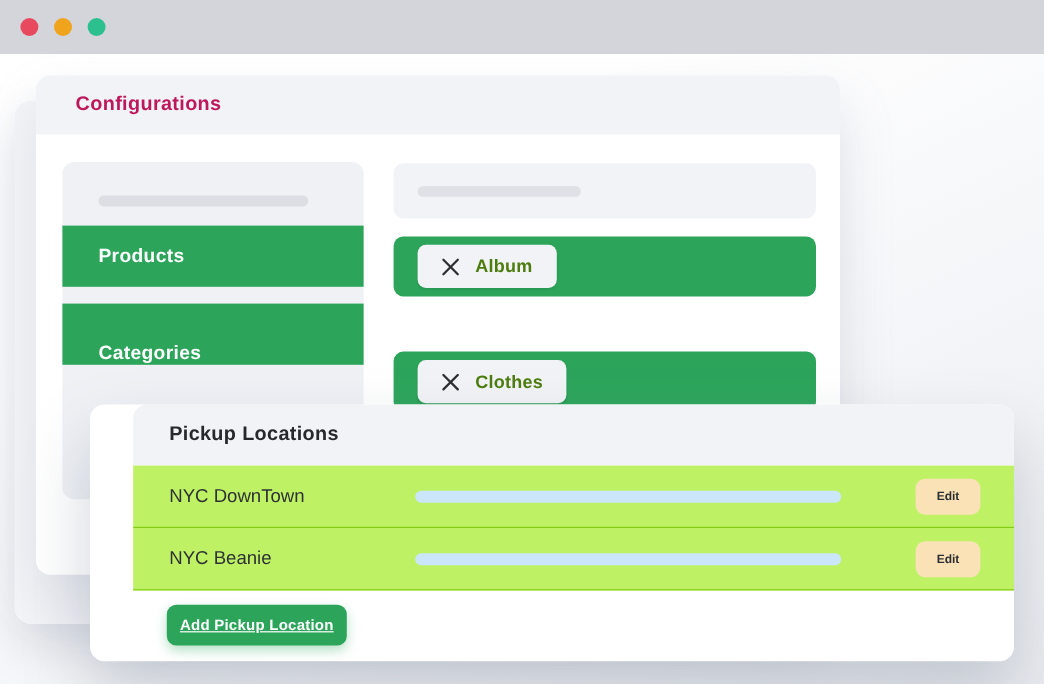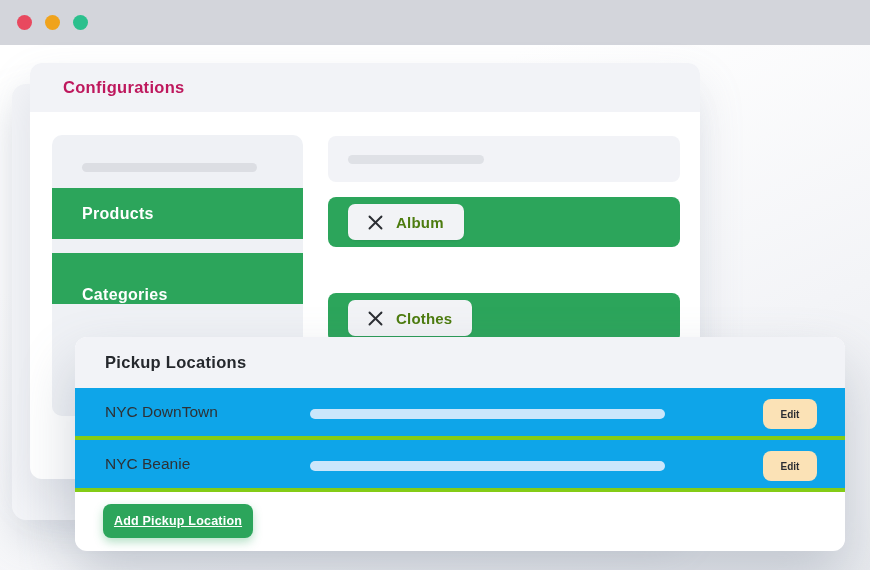--- a/index.html
+++ b/index.html
@@ -79,29 +79,30 @@
     font-size: 15px; font-weight: 700; color: #4d7c0f; letter-spacing: .2px;
     cursor: pointer; box-shadow: 0 1px 2px rgba(0,0,0,.08);
   }
   .x-icon { width: 15px; height: 15px; display: block; cursor: pointer; }
 
   
   .pickup-card {
     position: absolute; left: 75px; top: 337px; width: 770px; height: 214px;
     background: #ffffff; border-radius: 12px;
     box-shadow: 0 28px 55px rgba(110,120,140,.32);
+    padding-left: 36px;
   }
   .pickup-header {
     height: 51px; background: #f2f3f7; border-radius: 12px 12px 0 0;
     display: flex; align-items: center; padding-left: 30px;
   }
   .pickup-title { font-size: 16.5px; font-weight: 700; color: #25282d; letter-spacing: .3px; }
 
   .pickup-row {
-    height: 52px; position: relative; border-bottom: 4px solid #84cc16; background: #0ea5e9; text-decoration: underline;
+    height: 52px; position: relative; border-bottom: 1px solid #84cc16; background: #bef264; text-decoration: underline;
   }
   .row-label {
     position: absolute; left: 30px; top: 50%; transform: translateY(-50%);
     font-size: 15.5px; color: #2e3135;
   }
   .addr-bar {
     position: absolute; left: 235px; top: 21px; width: 355px; height: 10px;
     border-radius: 5px; background: #cbe6fb;
   }
   .edit-btn {

